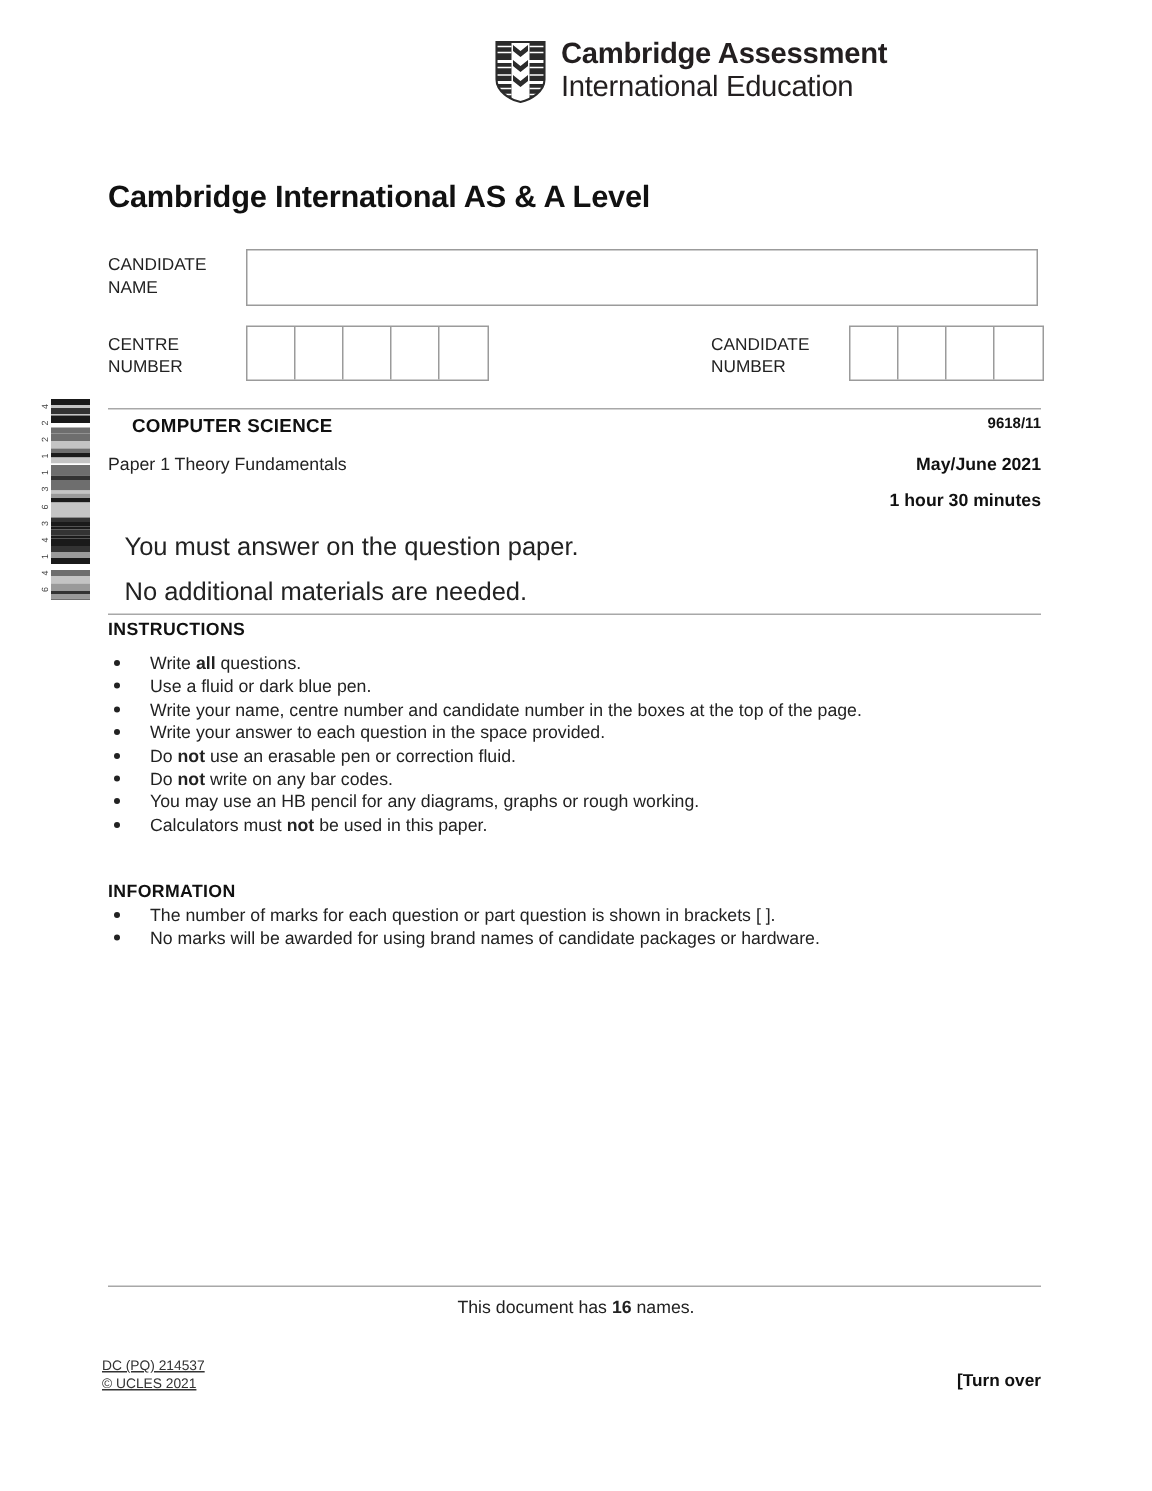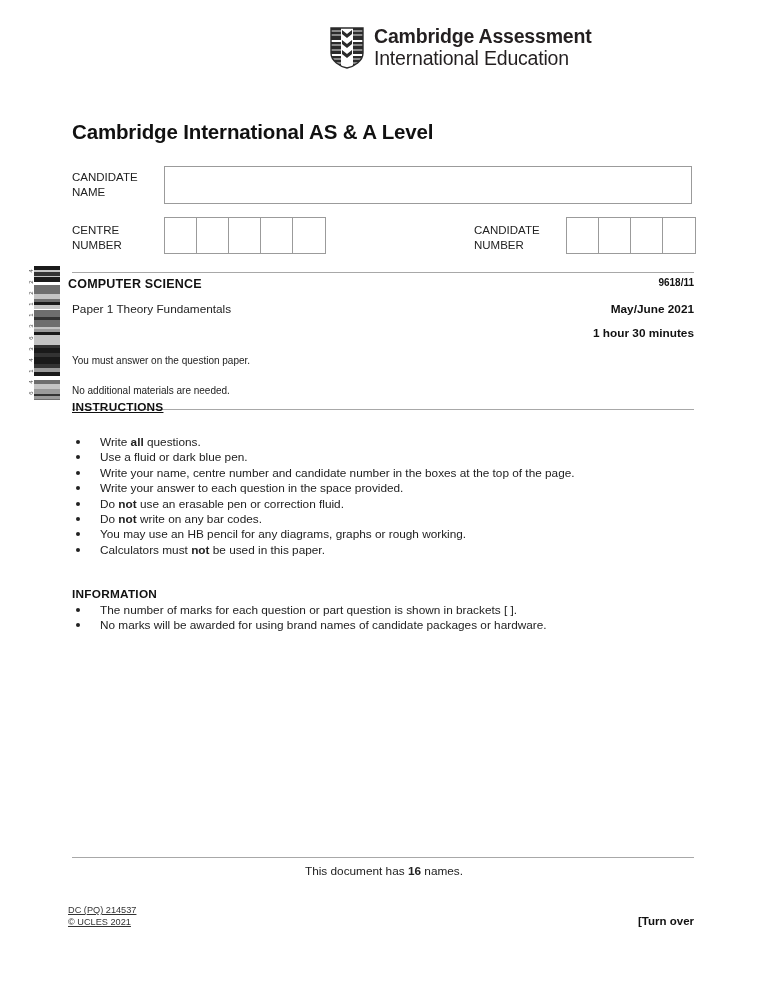--- a/index.html
+++ b/index.html
@@ -190,21 +190,21 @@
     height: 1px;
     background: #a8a8a8;
   }
   .rule-top    { top: 272px; }
   .rule-instr  { top: 409px; }
   .rule-footer { top: 857px; }
 
   
   .subject-name {
     position: absolute;
-    left: 68px;
+    left: 88px;
     top: 277px;
     font-size: 12.5px;
     font-weight: bold;
     letter-spacing: 0.2px;
     color: #111;
   }
   .paper-code {
     position: absolute;
     right: 74px;
     top: 277px;
@@ -235,37 +235,37 @@
     top: 326px;
     font-size: 11.8px;
     font-weight: bold;
     color: #111;
     text-align: right;
   }
 
   
   .notice {
     position: absolute;
-    left: 72px;
-    font-size: 10px;
+    left: 83px;
+    font-size: 17px;
     color: #222;
   }
   .notice-1 { top: 355px; }
   .notice-2 { top: 385px; }
 
   
   .section-heading {
     position: absolute;
     left: 72px;
     font-size: 11.8px;
     font-weight: bold;
     letter-spacing: 0.25px;
     color: #111;
   }
-  .heading-instructions { top: 400px; text-decoration: underline; }
+  .heading-instructions { top: 412px; }
   .heading-information  { top: 587px; }
 
   .bullet-list {
     position: absolute;
     left: 72px;
     margin: 0;
     padding: 0;
     list-style: none;
     width: 622px;
   }

